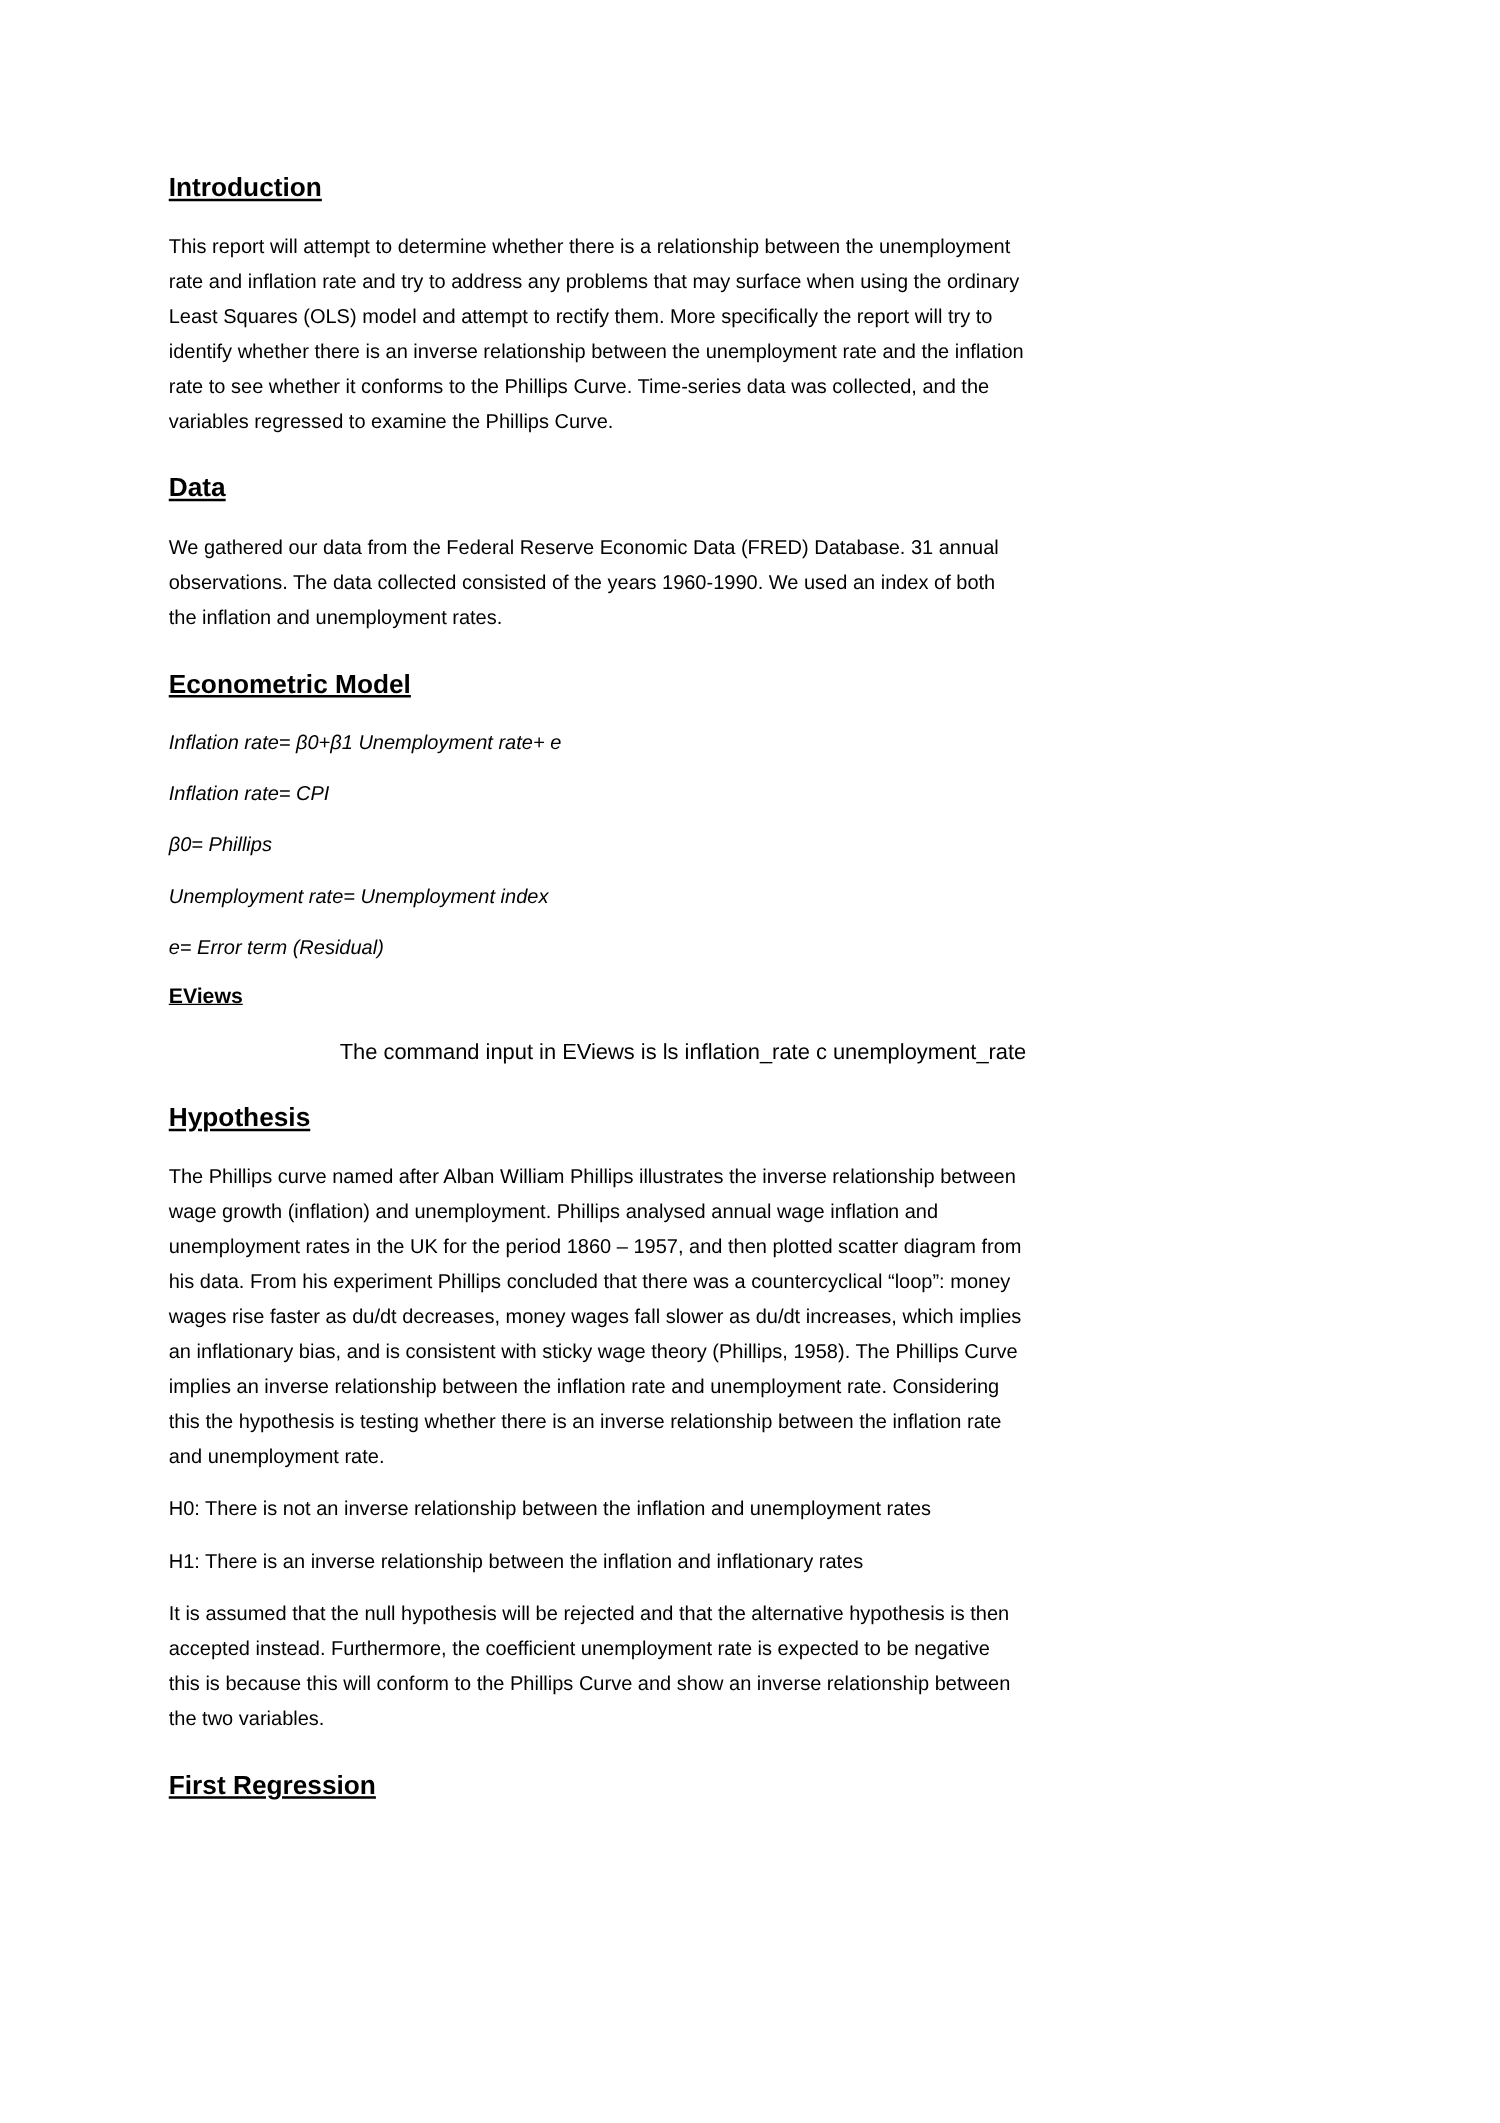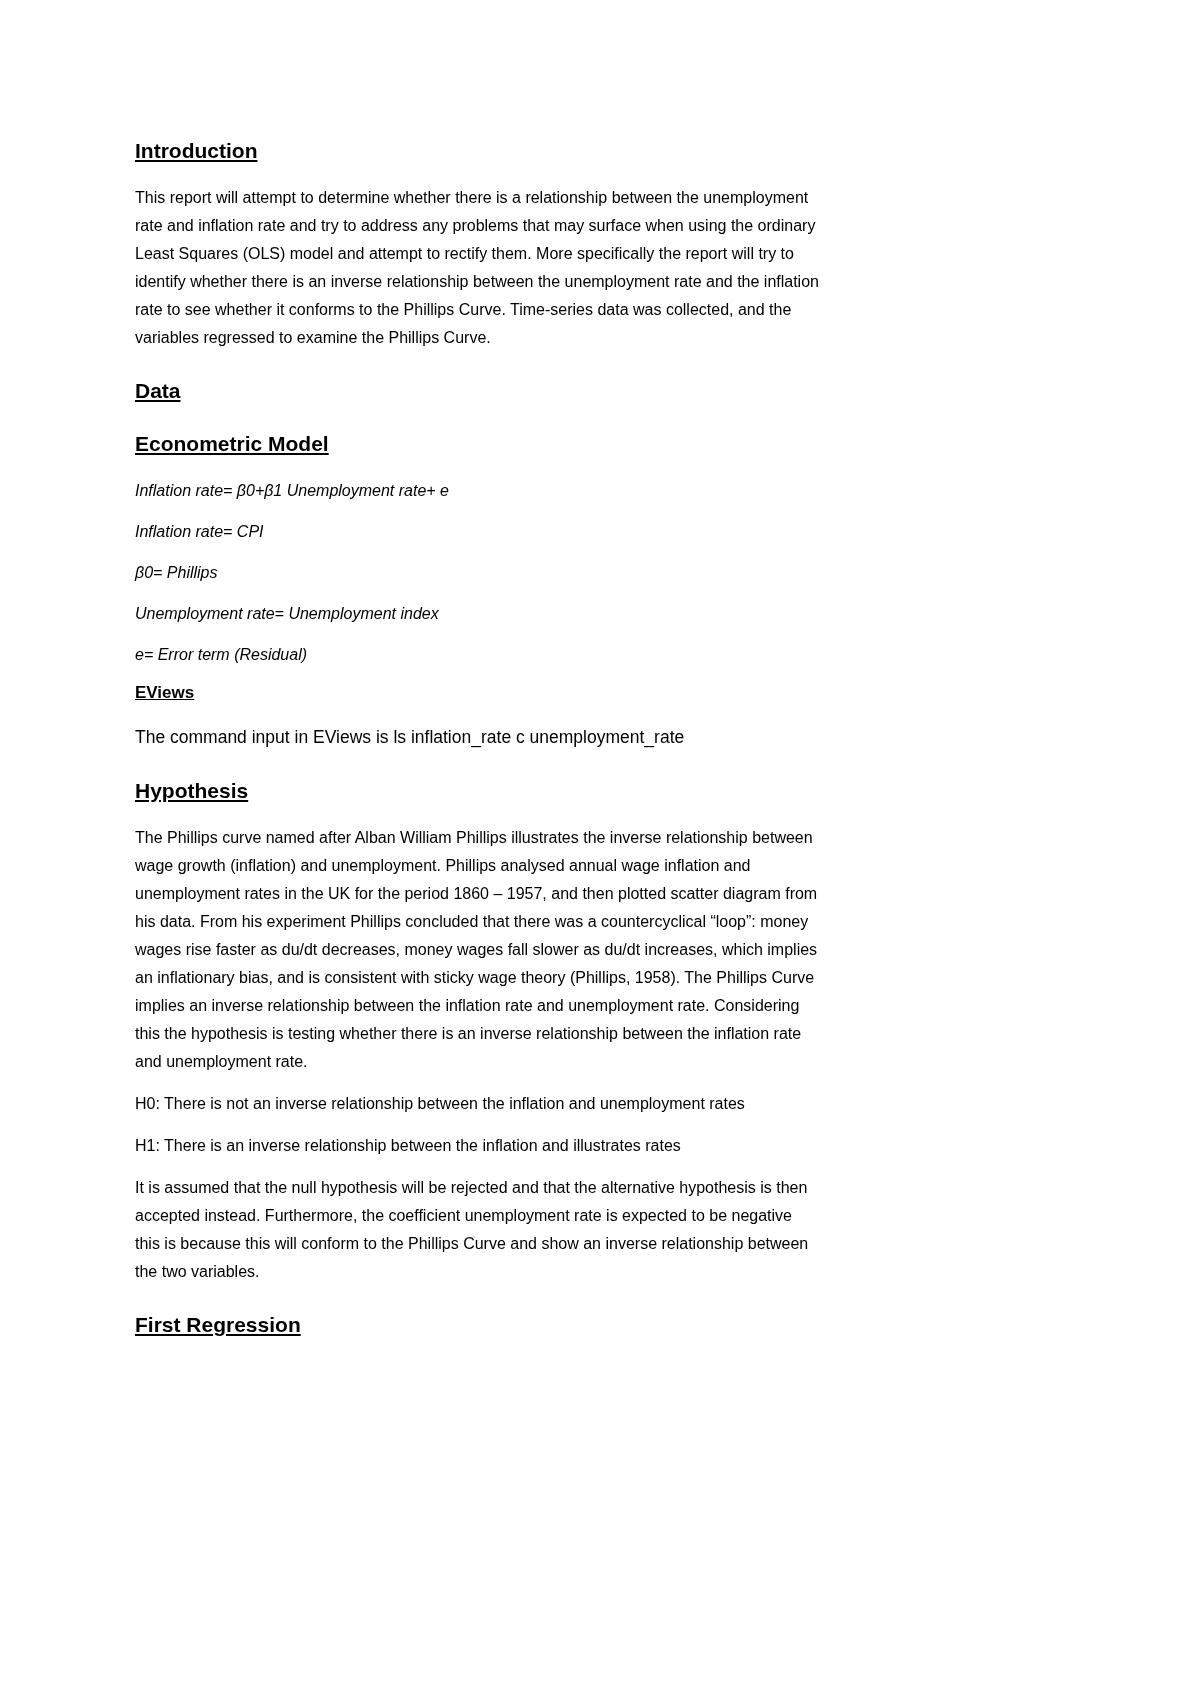--- a/index.html
+++ b/index.html
@@ -45,43 +45,45 @@
     margin: 0 0 14px 0;
   }
   p.model-line {
     margin-bottom: 13px;
     font-style: italic;
   }
   p.command-line {
     font-size: 17.5px;
     line-height: 30px;
     margin: 0 0 12px 0;
+    text-align: right;
   }
 </style>
 </head>
 <body>
 
 <div class="page">
 
   <h2 class="heading">Introduction</h2>
   <p>This report will attempt to determine whether there is a relationship between the unemployment rate and inflation rate and try to address any problems that may surface when using the ordinary Least Squares (OLS) model and attempt to rectify them. More specifically the report will try to identify whether there is an inverse relationship between the unemployment rate and the inflation rate to see whether it conforms to the Phillips Curve. Time-series data was collected, and the variables regressed to examine the Phillips Curve.</p>
 
   <h2 class="heading">Data</h2>
+  <p>We gathered our data from the Federal Reserve Economic Data (FRED) Database. 31 annual observations. The data collected consisted of the years 1960-1990. We used an index of both the inflation and unemployment rates.</p>
 
   <h2 class="heading">Econometric Model</h2>
   <p class="model-line">Inflation rate= β0+β1 Unemployment rate+ e</p>
   <p class="model-line">Inflation rate= CPI</p>
   <p class="model-line">β0= Phillips</p>
   <p class="model-line">Unemployment rate= Unemployment index</p>
   <p class="model-line">e= Error term (Residual)</p>
 
   <h3 class="heading-small">EViews</h3>
   <p class="command-line">The command input in EViews is ls inflation_rate c unemployment_rate</p>
 
   <h2 class="heading">Hypothesis</h2>
   <p>The Phillips curve named after Alban William Phillips illustrates the inverse relationship between wage growth (inflation) and unemployment. Phillips analysed annual wage inflation and unemployment rates in the UK for the period 1860 – 1957, and then plotted scatter diagram from his data. From his experiment Phillips concluded that there was a countercyclical “loop”: money wages rise faster as du/dt decreases, money wages fall slower as du/dt increases, which implies an inflationary bias, and is consistent with sticky wage theory (Phillips, 1958). The Phillips Curve implies an inverse relationship between the inflation rate and unemployment rate. Considering this the hypothesis is testing whether there is an inverse relationship between the inflation rate and unemployment rate.</p>
   <p>H0: There is not an inverse relationship between the inflation and unemployment rates</p>
-  <p>H1: There is an inverse relationship between the inflation and illustrates rates</p>
+  <p>H1: There is an inverse relationship between the inflation and inflationary rates</p>
   <p>It is assumed that the null hypothesis will be rejected and that the alternative hypothesis is then accepted instead. Furthermore, the coefficient unemployment rate is expected to be negative this is because this will conform to the Phillips Curve and show an inverse relationship between the two variables.</p>
 
   <h2 class="heading">First Regression</h2>
 
 </div>
 
 </body></html>

